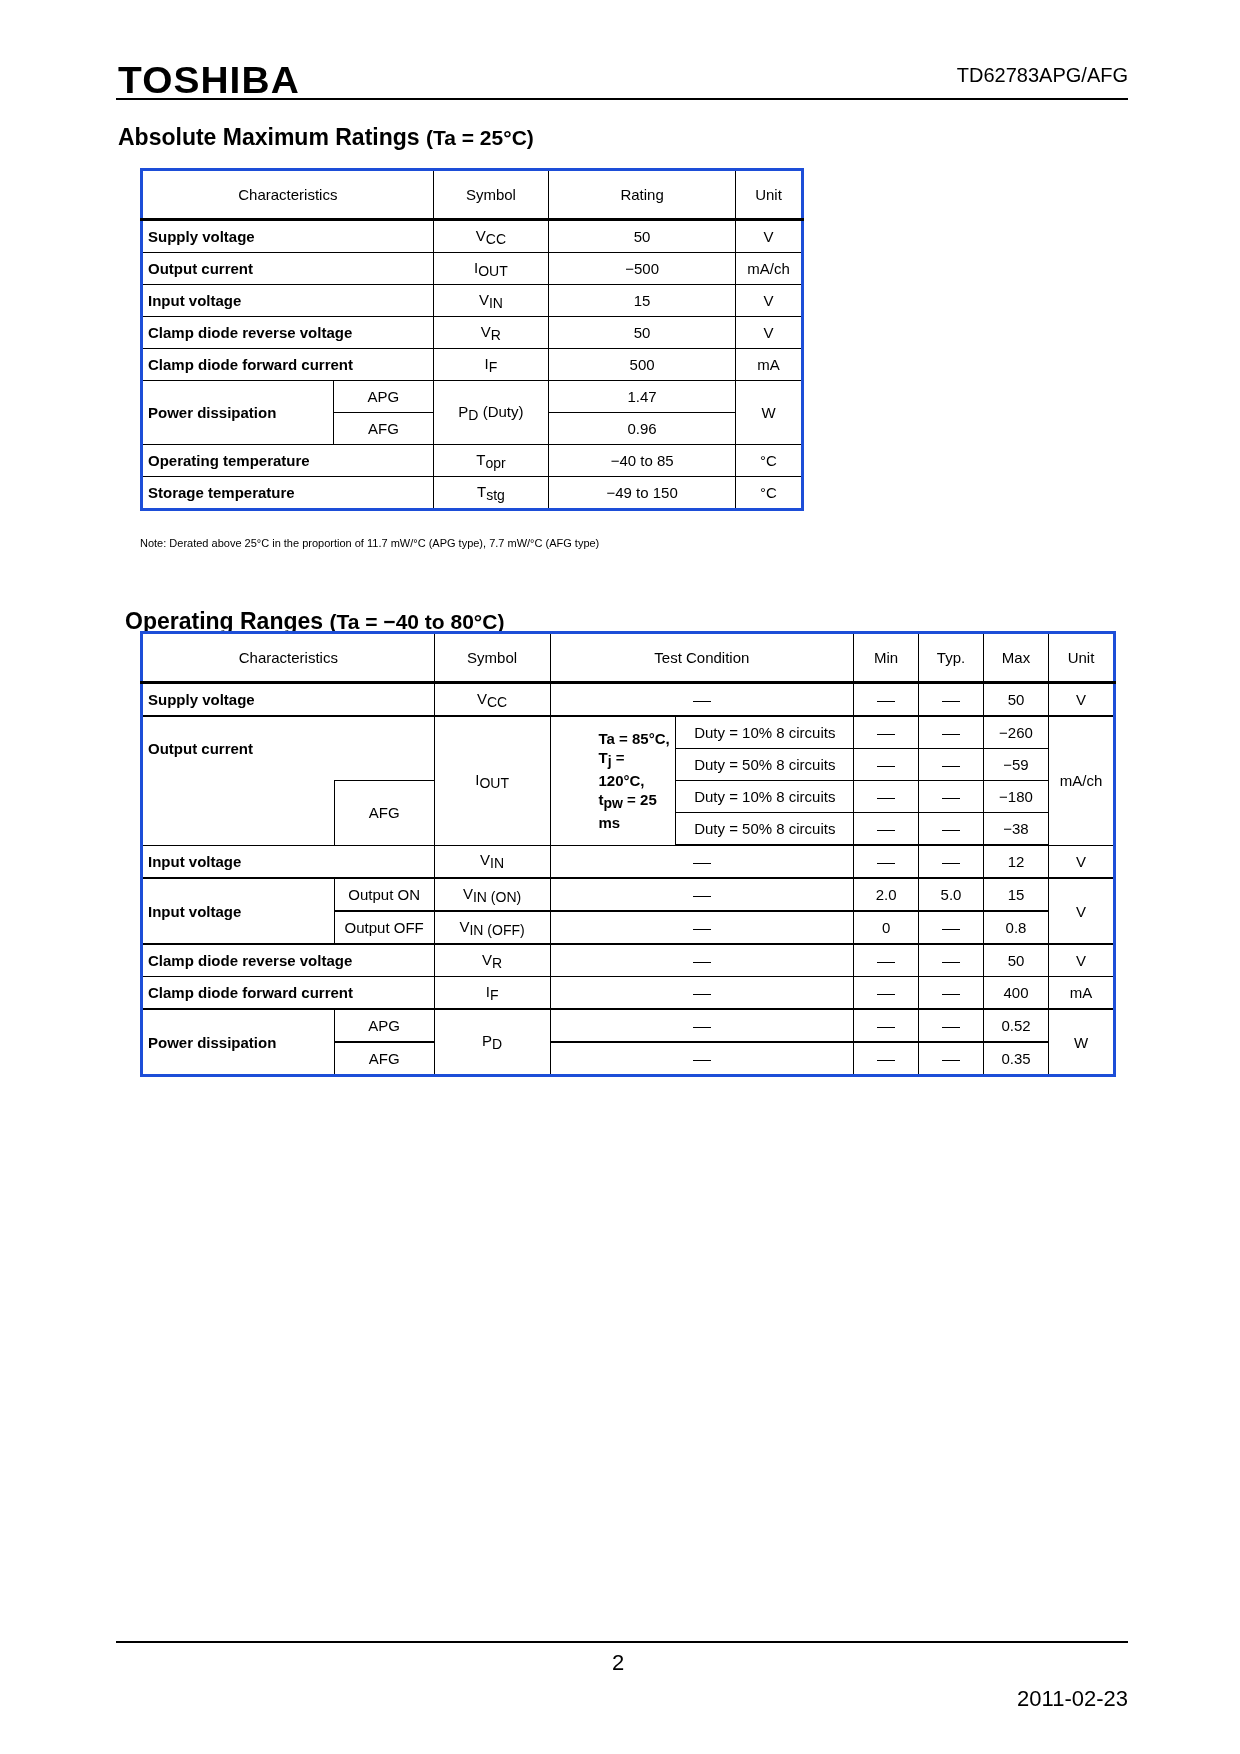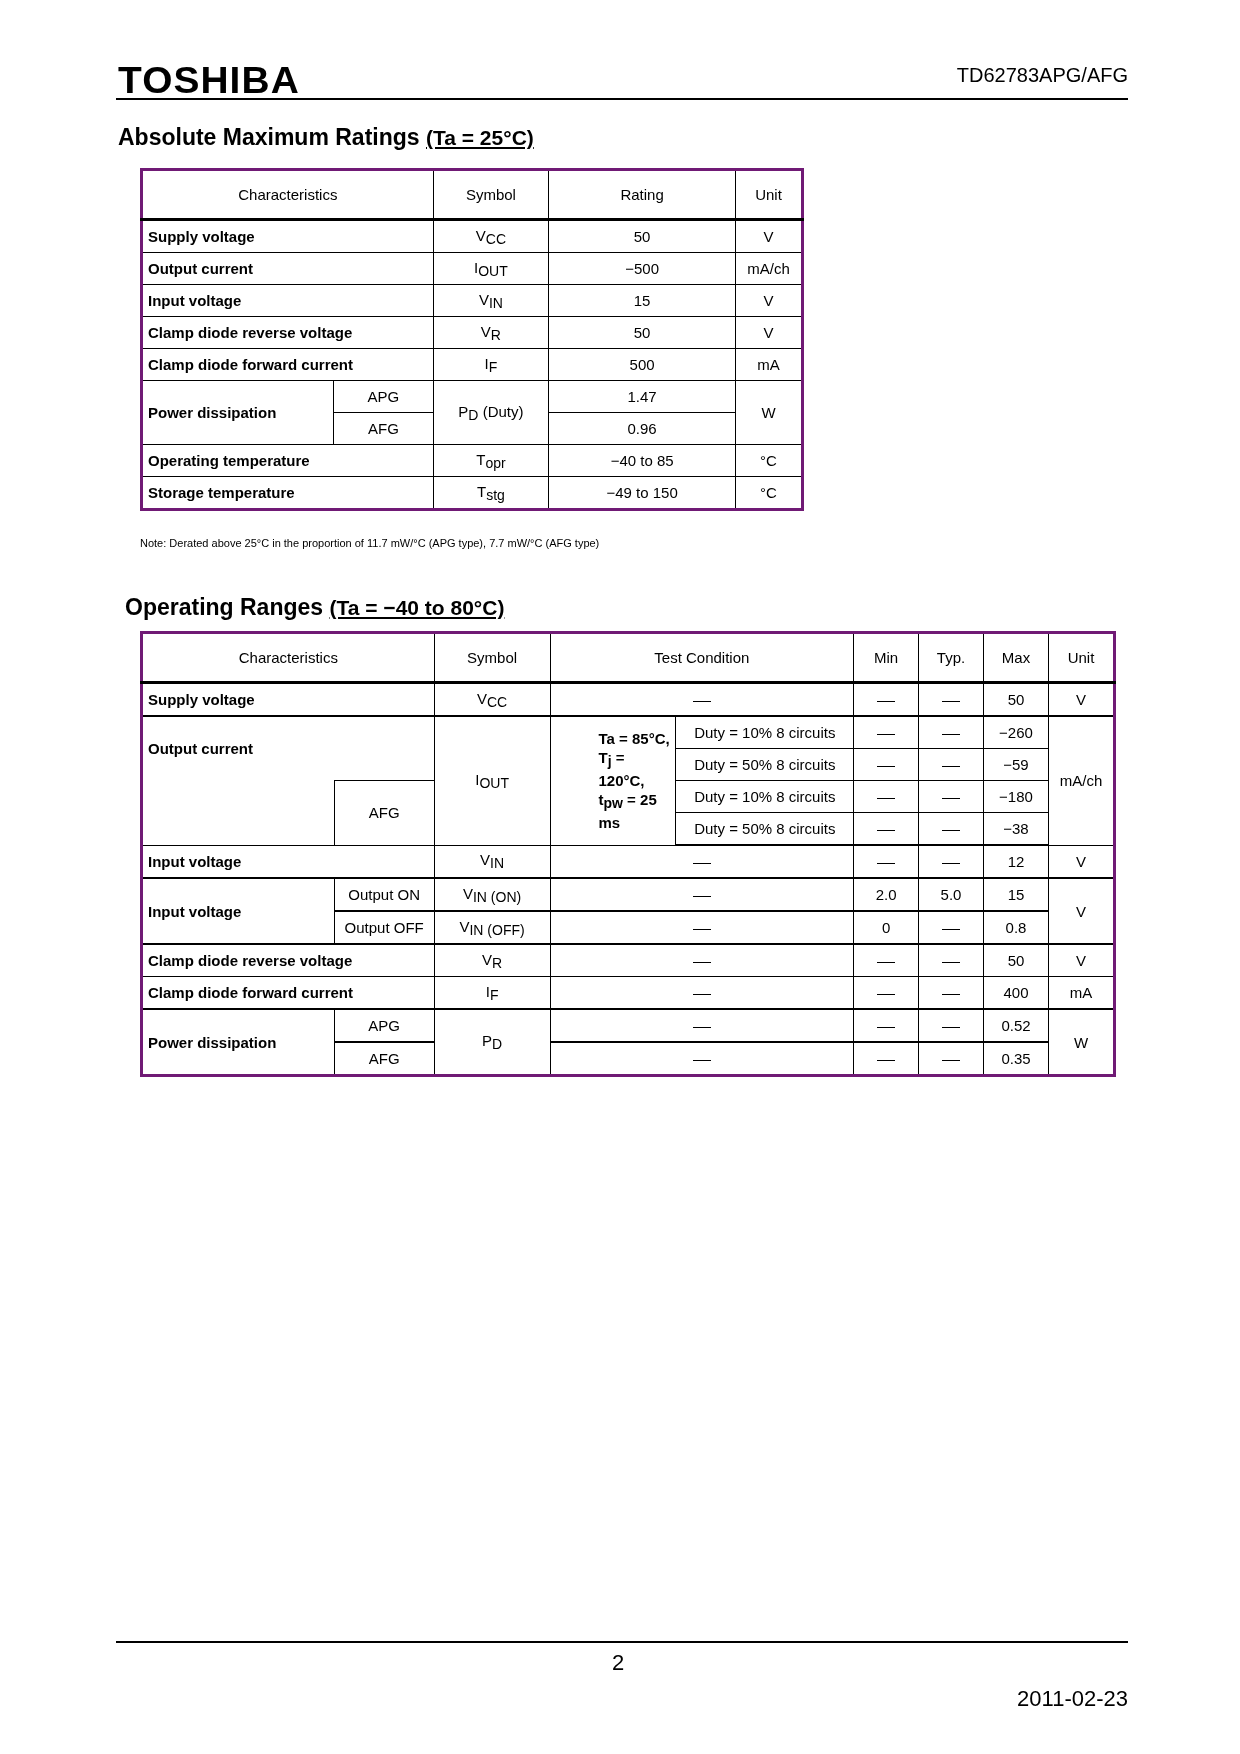--- a/index.html
+++ b/index.html
@@ -1,22 +1,22 @@
 <!DOCTYPE html>
 <html><head>
 <meta charset="utf-8">
 <style>
   html, body { margin: 0; padding: 0; background: #fff; }
   body { width: 1240px; height: 1754px; position: relative; font-family: "Liberation Sans", sans-serif; color: #000; }
   .logo { position: absolute; left: 118px; top: 60px; font-size: 36px; font-weight: 900; letter-spacing: 1px; transform: scaleX(1.08); transform-origin: left; }
   .partno { position: absolute; right: 112px; top: 64px; font-size: 20px; }
   .hrule { position: absolute; left: 116px; width: 1012px; height: 2px; background: #000; }
   .h2 { position: absolute; font-size: 23px; font-weight: bold; }
-  .h2 .cond { font-size: 21px; text-decoration: underline; }
-  table { position: absolute; border-collapse: collapse; border: 3px solid #701a75; font-size: 15px; }
+  .h2 .cond { font-size: 21px; }
+  table { position: absolute; border-collapse: collapse; border: 3px solid #1d4ed8; font-size: 15px; }
   td { border: 1px solid #000; height: 31px; padding: 0 5px; text-align: center; vertical-align: middle; }
   td.l { text-align: left; font-weight: bold; }
   tr.head td { height: 47px; border-bottom: 3px solid #000; }
   tr.thickb td { border-bottom: 2px solid #000; }
   sub { font-size: 14px; vertical-align: -3px; }
   .note { position: absolute; left: 140px; top: 537px; font-size: 11px; }
   .dash { display: inline-block; width: 18px; height: 1px; background: #000; vertical-align: middle; }
   .footer-page { position: absolute; left: 612px; top: 1640px; font-size: 22px; }
   .footer-date { position: absolute; right: 112px; top: 1640px; font-size: 22px; }
 </style>
@@ -97,21 +97,21 @@
     <td class="l" colspan="2">Storage temperature</td>
     <td><span>T</span><sub>stg</sub></td>
     <td>−49 to 150</td>
     <td>°C</td>
   </tr>
 </tbody>
   </table>
 
 <div class="note">Note:   Derated above 25°C in the proportion of 11.7 mW/°C (APG type), 7.7 mW/°C (AFG type)</div>
 
-<div class="h2" style="left:125px; top:594px;">
+<div class="h2" style="left:125px; top:608px;">
   <span>Operating Ranges</span> <span class="cond">(Ta = −40 to 80°C)</span>
 </div>
 
 <table style="left:140px; top:631px; width:976px;">
   <colgroup>
       <col style="width:193px">
       <col style="width:100px">
       <col style="width:116px">
       <col style="width:126px">
       <col style="width:178px">

